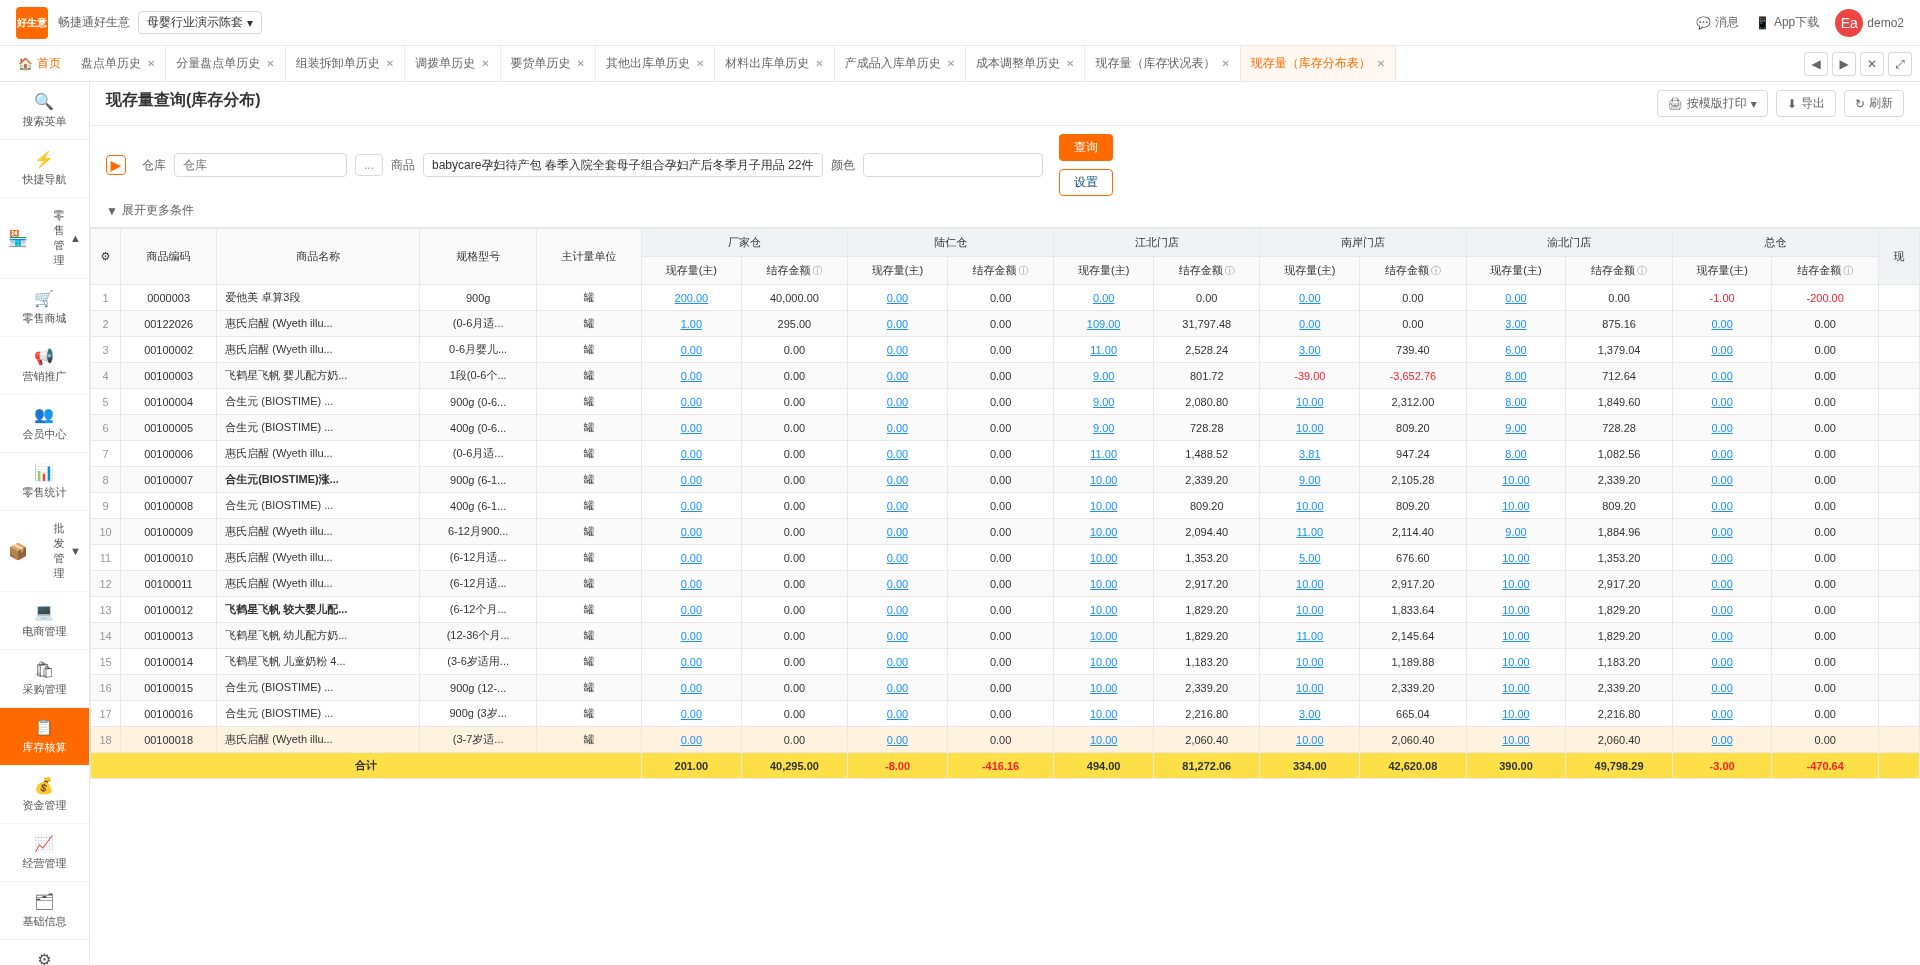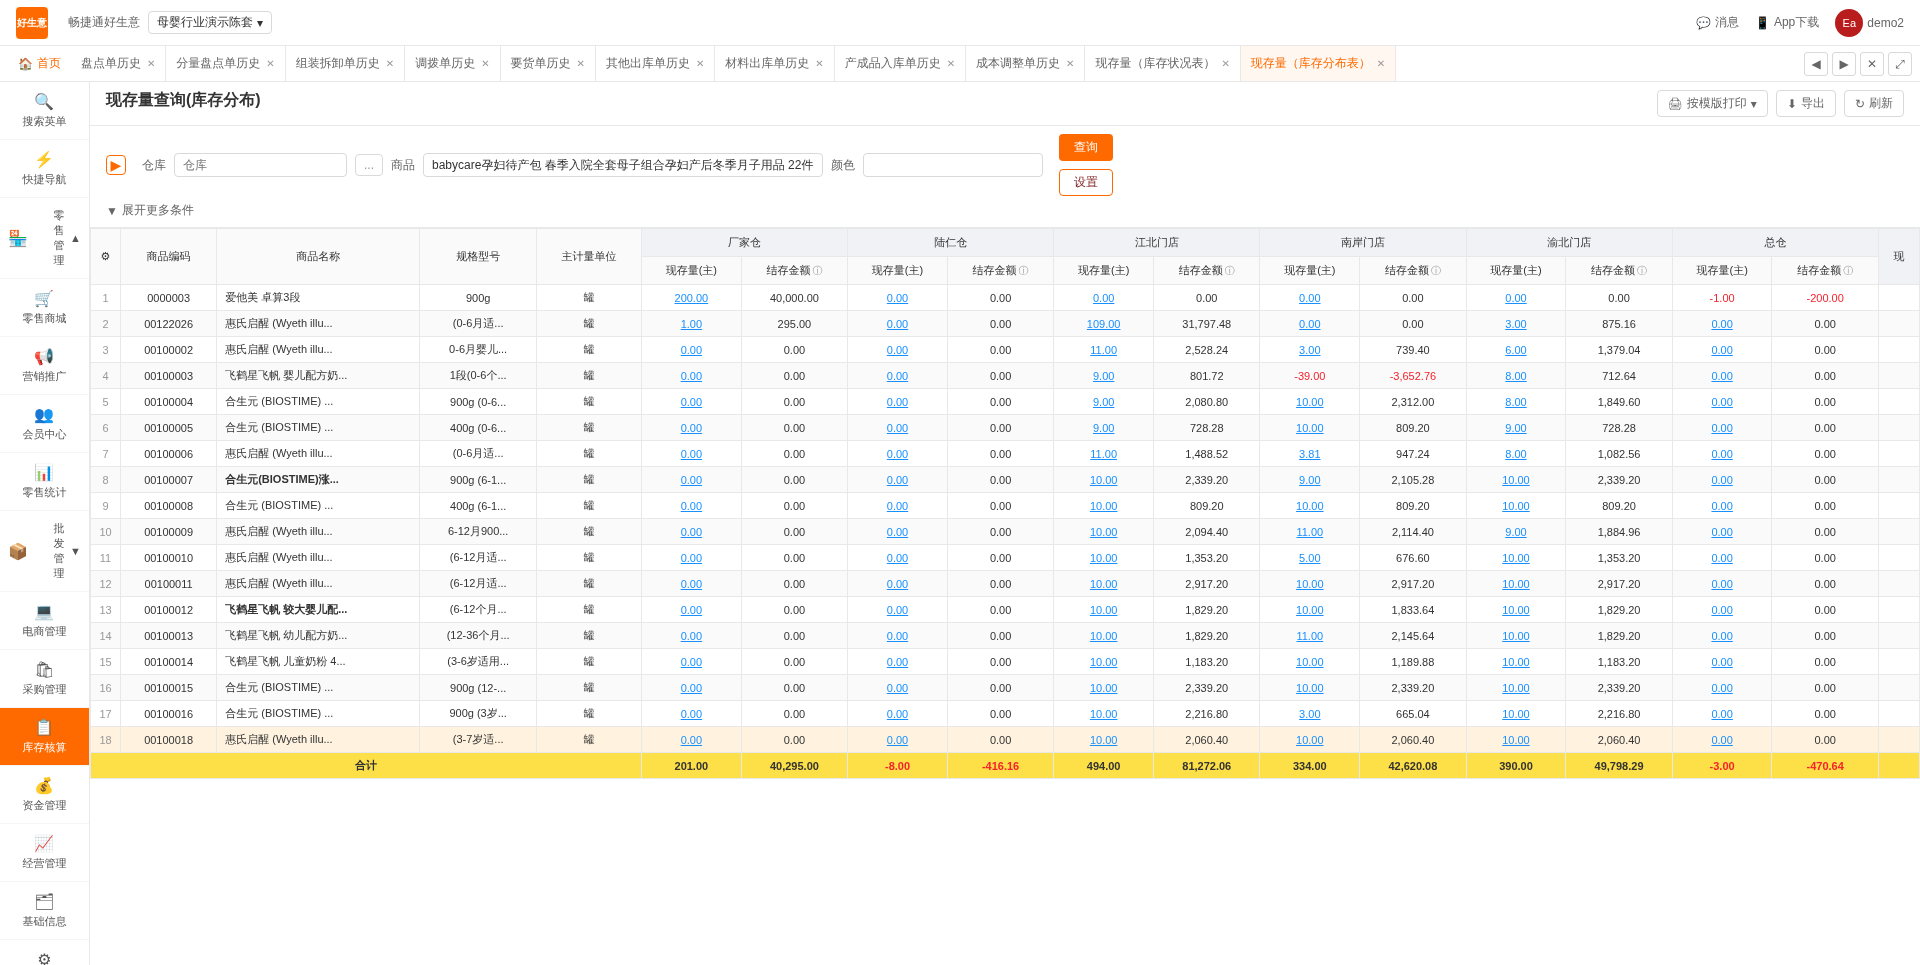--- a/index.html
+++ b/index.html
@@ -5,27 +5,27 @@
     * { box-sizing: border-box; margin: 0; padding: 0; }
     body { font-family: 'Microsoft YaHei', Arial, sans-serif; font-size: 12px; background: #f0f2f5; color: #333; overflow: hidden; height: 965px; }
 
     
     .top-bar {
       display: flex; align-items: center; justify-content: space-between;
       background: #fff; height: 46px; padding: 0 16px;
       border-bottom: 1px solid #e8e8e8; position: relative; z-index: 10;
     }
     .top-bar-left { display: flex; align-items: center; gap: 8px; }
-    .brand-logo { display: flex; align-items: center; gap: 20px; }
+    .brand-logo { display: flex; align-items: center; gap: 10px; }
     .brand-icon { width: 32px; height: 32px; background: #ff6a00; border-radius: 4px; display: flex; align-items: center; justify-content: center; color: white; font-size: 10px; font-weight: bold; }
     .brand-title { font-size: 12px; color: #666; }
     .industry-selector { display: flex; align-items: center; gap: 4px; border: 1px solid #d9d9d9; border-radius: 4px; padding: 2px 8px; font-size: 12px; color: #333; cursor: pointer; }
     .top-bar-right { display: flex; align-items: center; gap: 16px; }
     .top-bar-btn { display: flex; align-items: center; gap: 4px; font-size: 12px; color: #666; cursor: pointer; }
-    .avatar { width: 28px; height: 28px; border-radius: 50%; background: #b91c1c; display: flex; align-items: center; justify-content: center; color: white; font-size: 11px; }
+    .avatar { width: 28px; height: 28px; border-radius: 50%; background: #ef4444; display: flex; align-items: center; justify-content: center; color: white; font-size: 14px; }
 
     
     .tab-bar {
       display: flex; align-items: center; background: #fff;
       border-bottom: 1px solid #e8e8e8; height: 36px; padding: 0 8px;
       overflow: hidden; position: relative;
     }
     .tab-item {
       display: flex; align-items: center; gap: 4px;
       padding: 0 10px; height: 36px; font-size: 12px; color: #666;
@@ -75,21 +75,21 @@
     .filter-row { display: flex; align-items: center; gap: 8px; flex-wrap: wrap; }
     .filter-label { font-size: 12px; color: #666; white-space: nowrap; }
     .filter-input {
       border: 1px solid #d9d9d9; border-radius: 4px; padding: 4px 8px;
       font-size: 12px; color: #333; min-width: 120px;
     }
     .filter-input.wide { min-width: 400px; }
     .filter-more { display: flex; align-items: center; gap: 4px; color: #666; font-size: 12px; cursor: pointer; margin-top: 6px; }
     .expand-arrow { color: #ff6a00; font-size: 14px; margin-right: 8px; cursor: pointer; border: 1px solid #ff6a00; border-radius: 4px; width: 20px; height: 20px; display: flex; align-items: center; justify-content: center; }
     .btn-query { background: #ff6a00; color: #fff; border: none; border-radius: 4px; padding: 5px 14px; font-size: 12px; cursor: pointer; }
-    .btn-setting { background: #fff; color: #7f1d1d; border: 1px solid #ff6a00; border-radius: 4px; padding: 4px 14px; font-size: 12px; cursor: pointer; margin-top: 4px; }
+    .btn-setting { background: #fff; color: #0c4a6e; border: 1px solid #ff6a00; border-radius: 4px; padding: 4px 14px; font-size: 12px; cursor: pointer; margin-top: 4px; }
     .dots-btn { border: 1px solid #d9d9d9; border-radius: 4px; padding: 3px 8px; font-size: 12px; color: #999; cursor: pointer; }
 
     
     .table-container { flex: 1; overflow: auto; background: #fff; }
     table { width: 100%; border-collapse: collapse; font-size: 12px; }
     thead tr { background: #fafafa; }
     th {
       border: 1px solid #e8e8e8; padding: 6px 8px; text-align: center;
       font-weight: 500; color: #333; white-space: nowrap; font-size: 11px;
       position: sticky; top: 0; z-index: 2; background: #fafafa;

